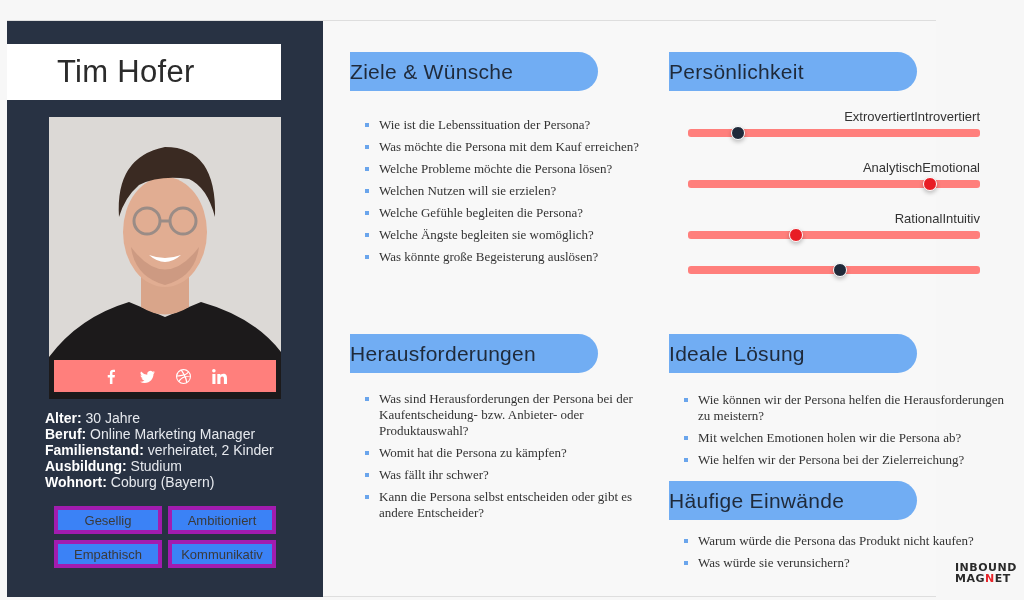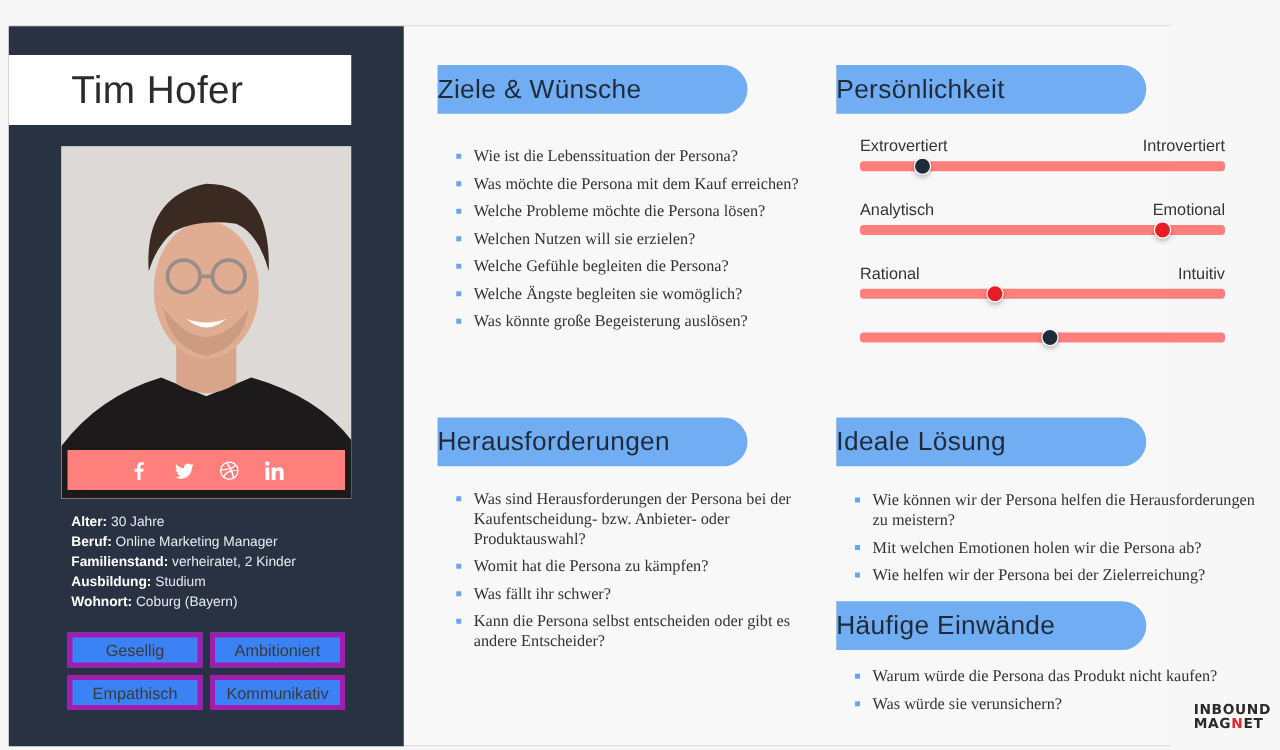--- a/index.html
+++ b/index.html
@@ -13,35 +13,35 @@
   .name-box { position: absolute; left: 0; top: 23px; width: 274px; height: 56px; background: #ffffff; }
   .name-box span { position: absolute; left: 50px; top: 10px; font-size: 31px; color: #2b2b2b; letter-spacing: 0.3px; }
 
   .photo { position: absolute; left: 42px; top: 96px; width: 232px; height: 282px; background: #d9d6d3; overflow: hidden; }
   .photo svg { width: 100%; height: 100%; display: block; }
 
   .social { position: absolute; left: 47px; top: 339px; width: 222px; height: 32px; background: #ff7f7c; display: flex; align-items: center; justify-content: center; gap: 20px; }
   .social .ico { width: 16px; height: 16px; display: inline-flex; align-items: center; justify-content: center; color: #fff; font-weight: bold; font-size: 14px; }
   .social svg { width: 15px; height: 15px; fill: #fff; }
 
-  .facts { position: absolute; left: 50px; top: 389px; font-size: 11px; line-height: 16px; color: #e6e9ee; }
+  .facts { position: absolute; left: 38px; top: 389px; font-size: 14px; line-height: 16px; color: #e6e9ee; }
   .facts .row b { font-weight: bold; color: #ffffff; }
 
   .tags { position: absolute; left: 47px; top: 485px; width: 224px; display: grid; grid-template-columns: 108px 108px; gap: 6px 6px; }
   .tag { height: 28px; background: #3b82f6; border: 4px solid #a21caf; color: #3a3a3a; font-size: 13px; display: flex; align-items: center; justify-content: center; }
 
   
   .sec-title { position: absolute; height: 39px; background: #71adf3; border-radius: 0 20px 20px 0; display: flex; align-items: center; font-size: 21px; color: #1f2a3a; letter-spacing: 0.3px; }
   ul.q { position: absolute; list-style: none; font-size: 13px; line-height: 16px; color: #333; }
   ul.q li { position: relative; padding-left: 14px; margin-bottom: 6px; font-family: Liberation Serif, serif; }
   ul.q li::before { content: ""; position: absolute; left: 0; top: 6px; width: 4px; height: 4px; background: #6aa5ec; }
 
   
   .slider { position: absolute; left: 681px; width: 292px; }
-  .slider .labels { display: flex; justify-content: space-between; font-size: 13px; color: #333; height: 16px; }
+  .slider .labels { display: flex; justify-content: flex-end; font-size: 13px; color: #333; height: 16px; }
   .slider .track { position: relative; margin-top: 4px; height: 8px; background: #ff7f7c; border-radius: 3px; }
   .slider .knob { position: absolute; top: -3px; width: 14px; height: 14px; border-radius: 50%; border: 1.5px solid #ffffff; transform: translateX(-50%); box-shadow: 0 2px 4px rgba(0,0,0,0.25); }
 
   .logo { position: absolute; left: 948px; top: 541px; font-family: "DejaVu Sans", sans-serif; font-weight: bold; font-size: 11px; line-height: 11px; color: #2a2a2a; letter-spacing: 0.5px; }
   .logo .red { color: #e8262b; }
 </style>
 </head>
 <body>
 
 <div class="slide">

